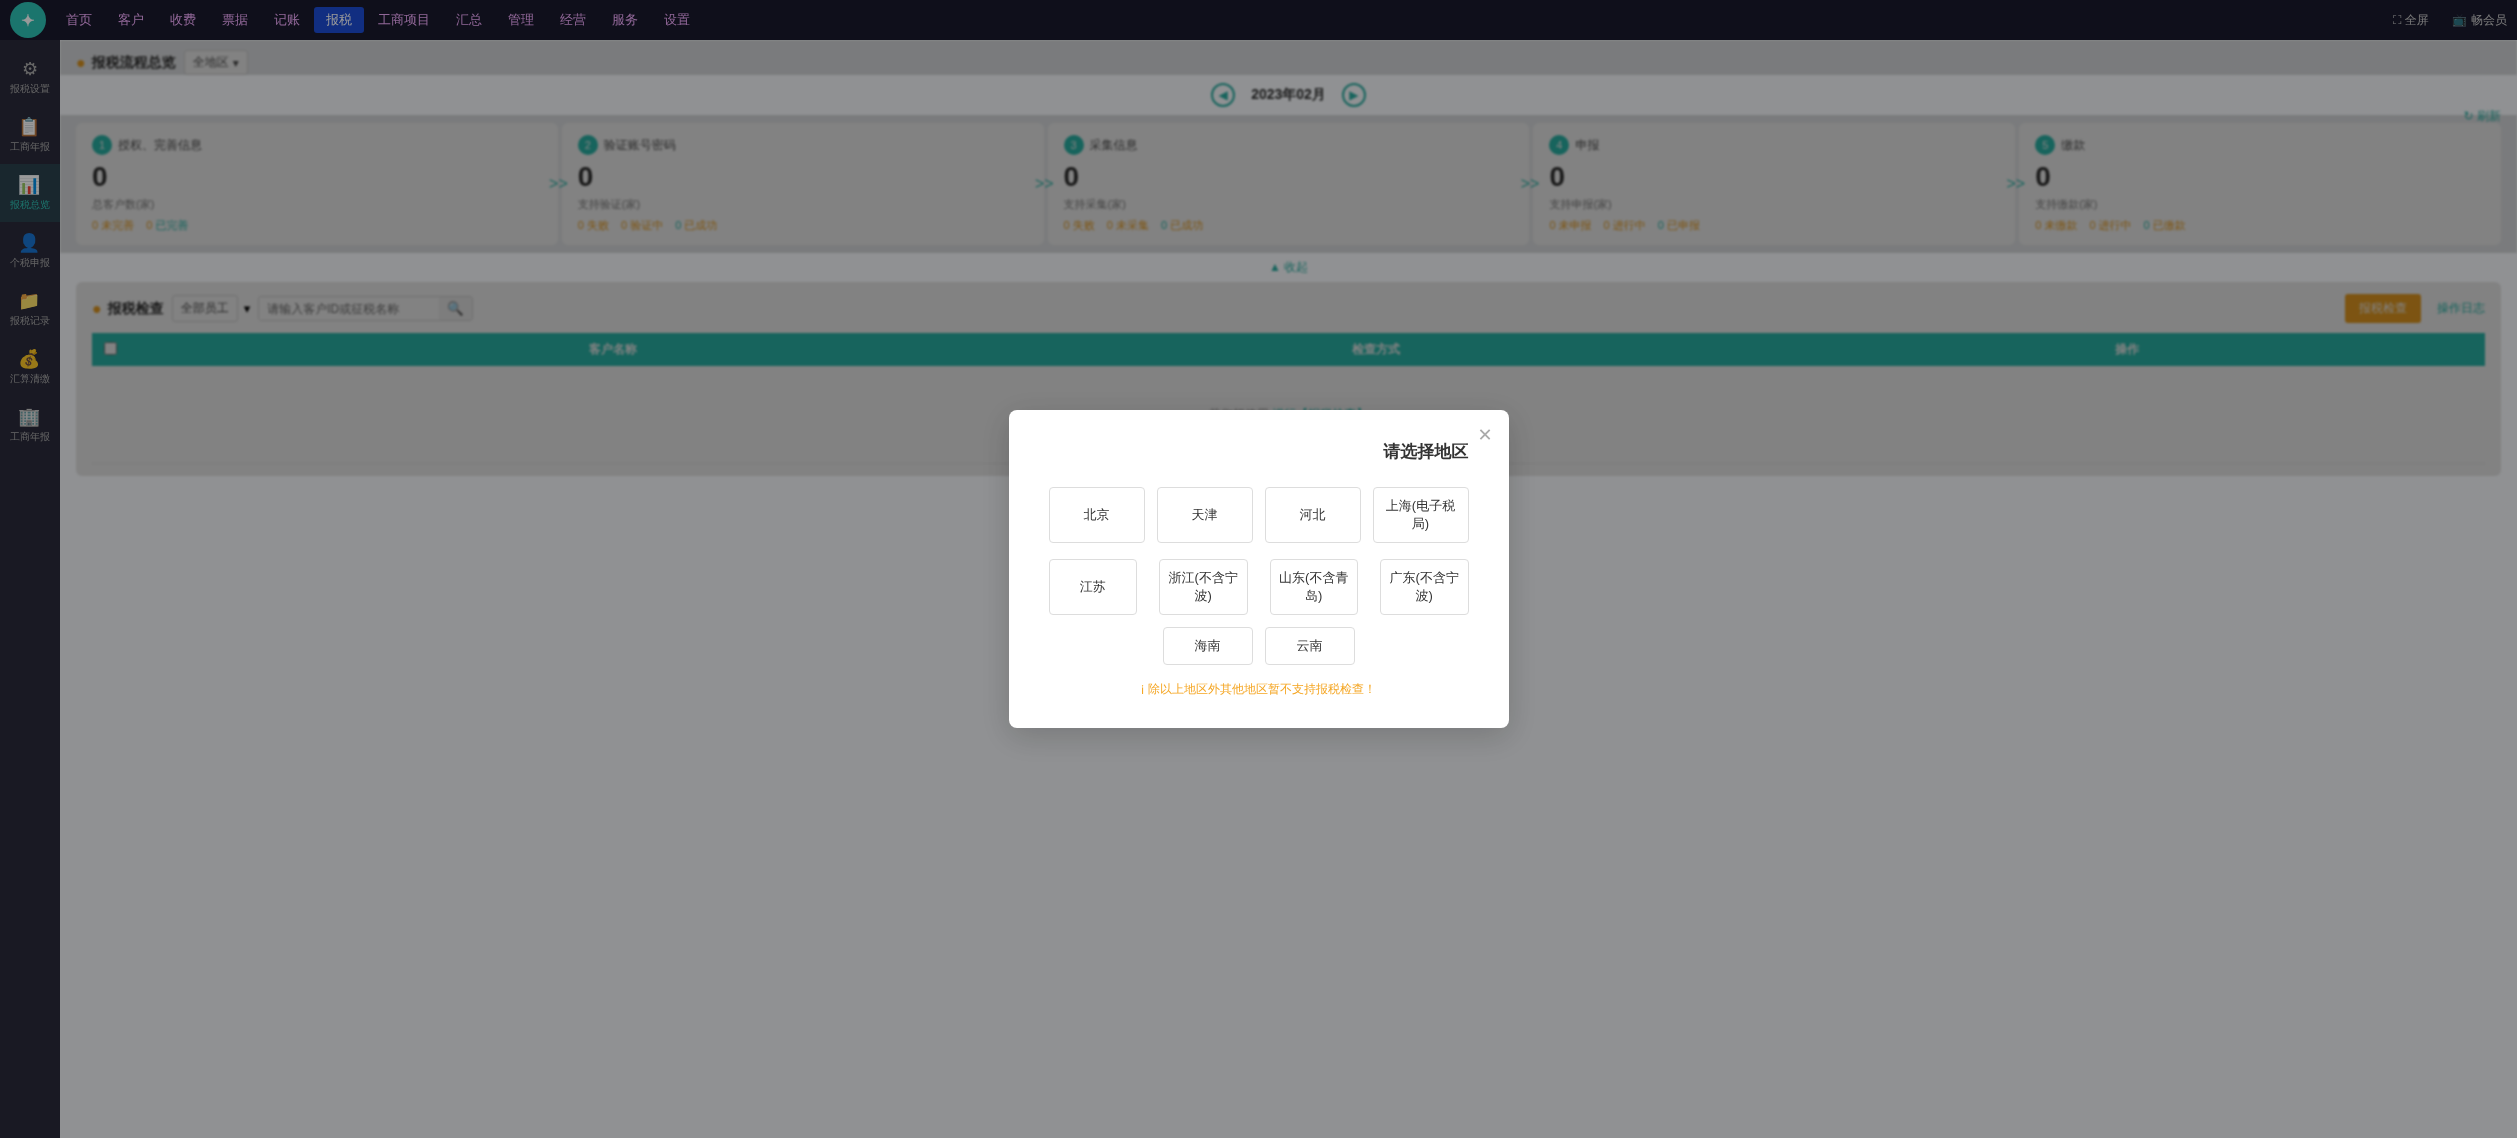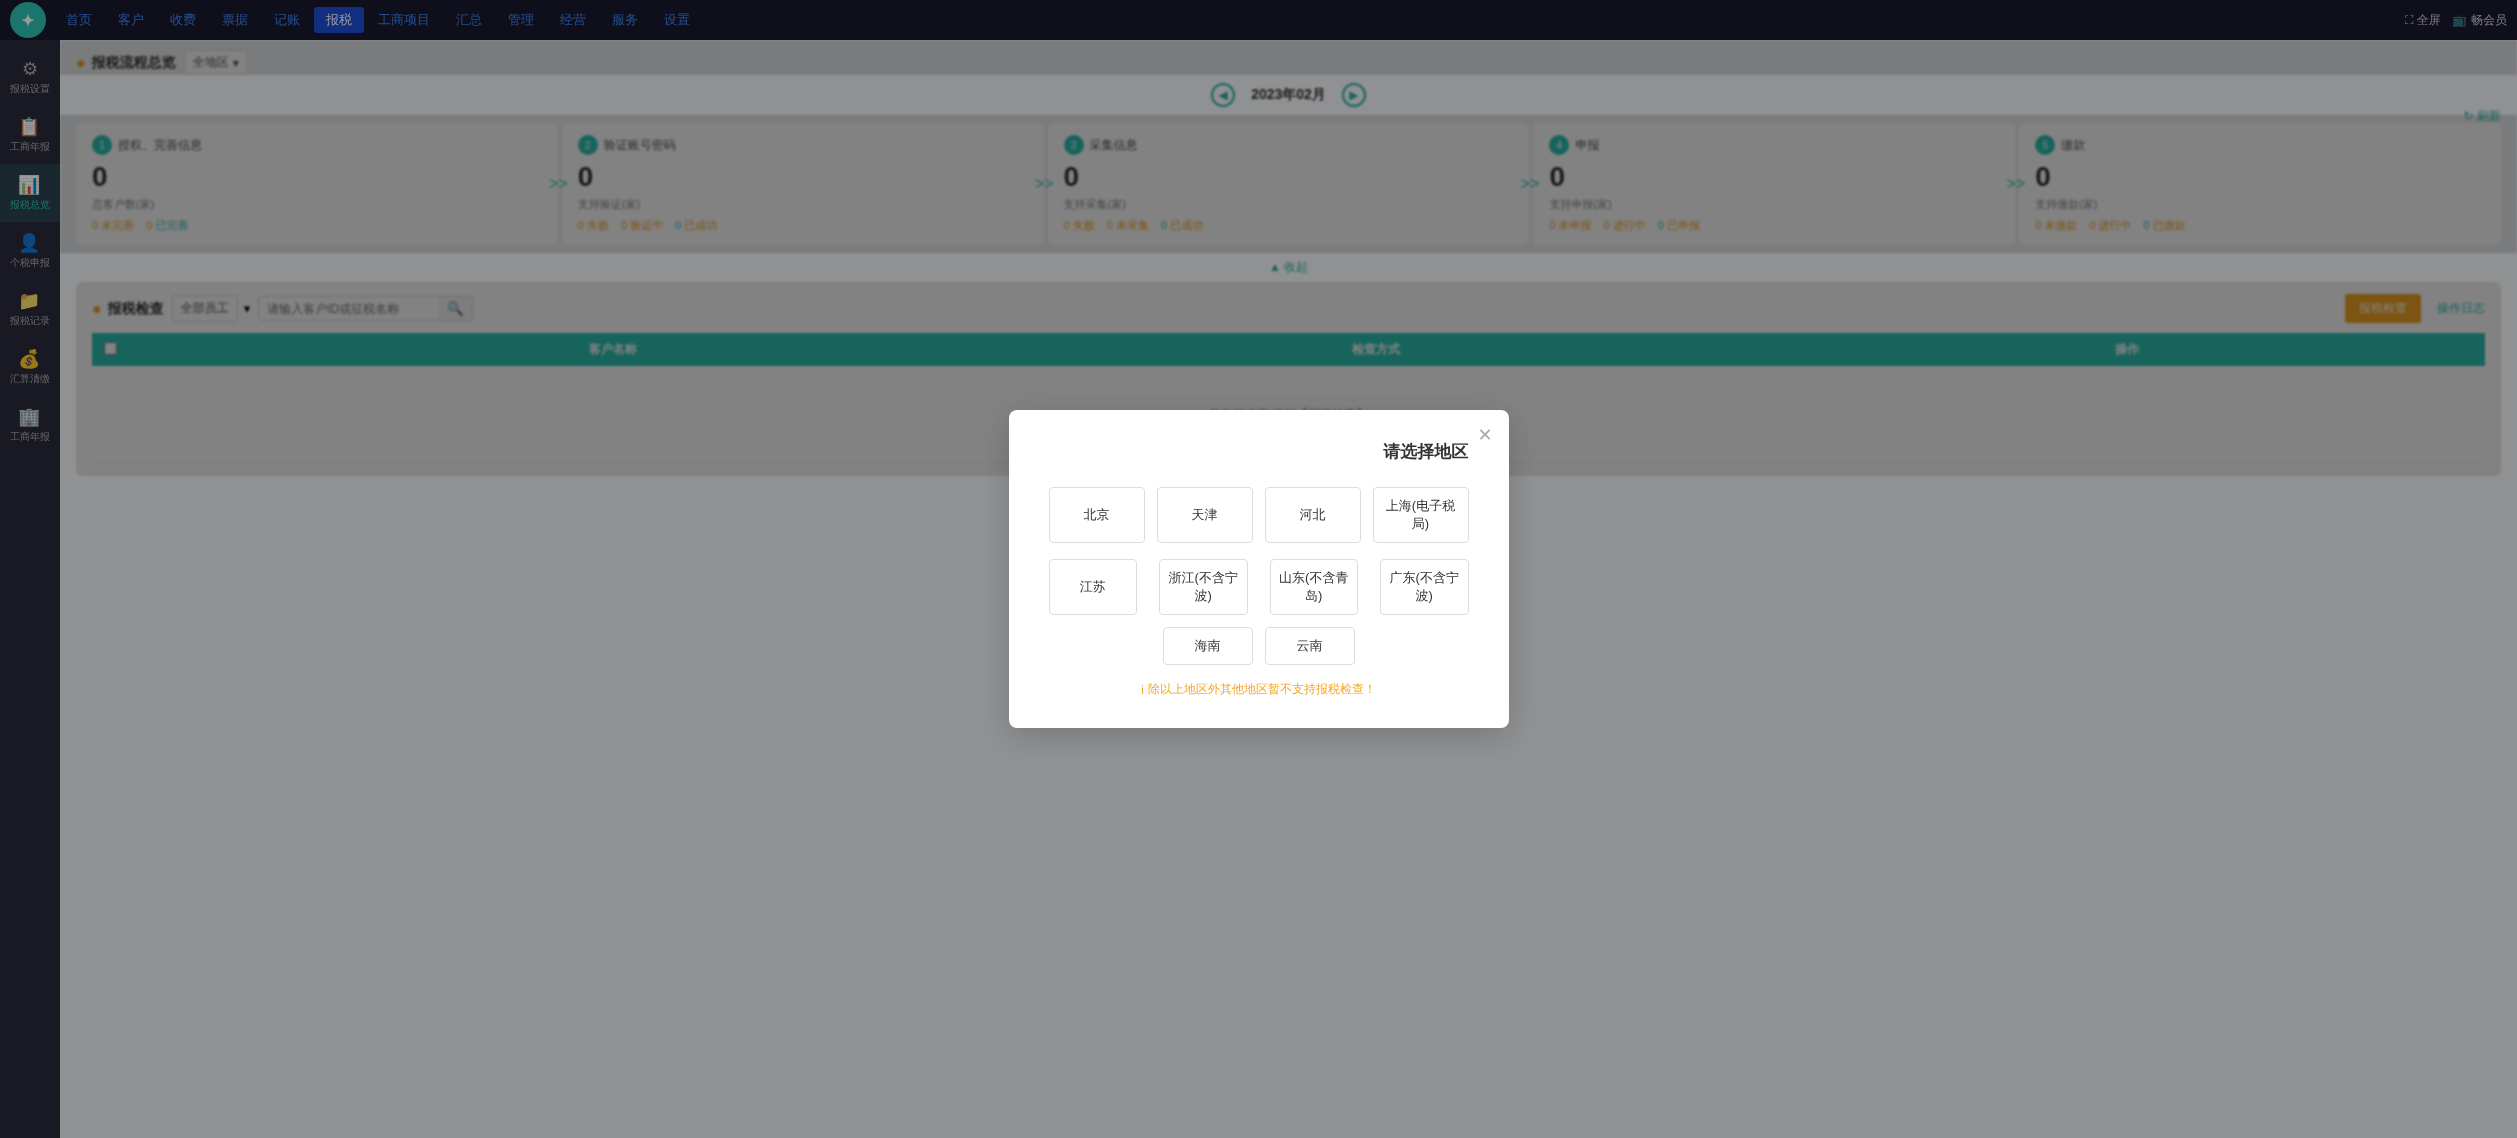--- a/index.html
+++ b/index.html
@@ -20,31 +20,31 @@
       border-radius: 50%;
       display: flex; align-items: center; justify-content: center;
       color: white; font-size: 16px; font-weight: bold;
       margin-right: 8px;
     }
     .top-nav-items {
       display: flex; align-items: center; flex: 1; gap: 2px;
     }
     .top-nav-item {
       padding: 4px 12px;
-      color: #3b82f6;
+      color: #f0abfc;
       cursor: pointer;
       border-radius: 3px;
       font-size: 13px;
     }
     .top-nav-item.active {
       background: #1d4ed8;
       color: white;
     }
     .top-nav-right {
-      display: flex; align-items: center; gap: 12px; color: #ccc; font-size: 12px;
+      display: flex; align-items: center; gap: 24px; color: #ccc; font-size: 12px;
     }
     .top-nav-right span { cursor: pointer; }
 
     
     .main-layout {
       display: flex;
       height: calc(100vh - 40px);
     }
 
     

